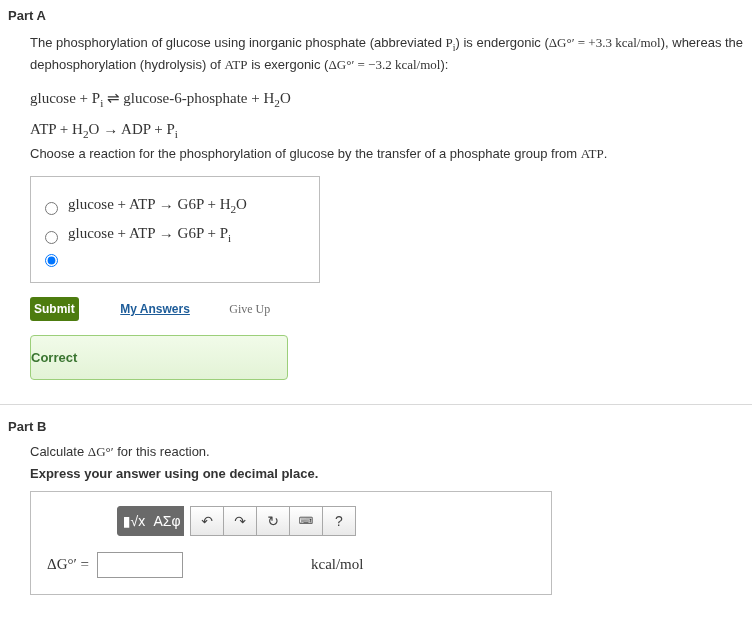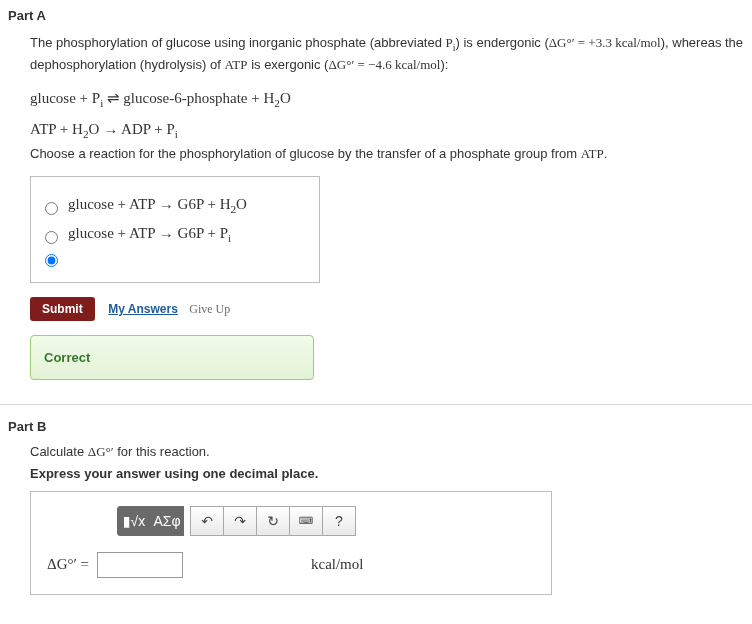--- a/index.html
+++ b/index.html
@@ -5,45 +5,45 @@
   body{font-family:Arial,Helvetica,sans-serif;font-size:13px;color:#333;margin:0;padding:8px 8px 20px;}
   .part-title{font-weight:bold;font-size:13px;margin:0 0 10px;}
   .indent{margin-left:22px;}
   .prob-text{margin:0 0 14px;line-height:1.5;}
   .serif{font-family:"Times New Roman",Times,serif;}
   .eqn{font-family:"Times New Roman",Times,serif;font-size:15px;margin:6px 0;}
   .choices{border:1px solid #bdbdbd;padding:14px 14px 10px;margin:14px 0;width:260px;}
   .choice-row{display:flex;align-items:flex-end;padding:5px 0;}
   .choice-row input{margin:0 10px 0 0;}
   .choice-row label{font-family:"Times New Roman",Times,serif;font-size:15px;}
-  .btn{display:inline-block;background:#7f1d1d;color:#fff;border:none;border-radius:3px;padding:5px 12px;font-size:12px;font-weight:bold;cursor:pointer;}
+  .btn{display:inline-block;background:#4d7c0f;color:#fff;border:none;border-radius:3px;padding:5px 4px;font-size:12px;font-weight:bold;cursor:pointer;}
   .links{display:inline-block;margin-left:10px;font-size:12px;}
-  .links a{font-weight:bold;color:#1d5c99;text-decoration:underline;margin-right:8px;}
+  .links a{font-weight:bold;color:#1d5c99;text-decoration:underline;margin-right:8px;margin-left:28px;}
   .links .plain{color:#6e6e6e;font-weight:normal;text-decoration:none;font-family:Liberation Serif, serif;}
-  .correct-box{border:1px solid #9ccf7a;background:linear-gradient(#f1fbe9,#e3f3d6);color:#3a7530;font-weight:bold;border-radius:4px;width:256px;padding:14px 13px;margin-top:14px;}
+  .correct-box{border:1px solid #9ccf7a;background:linear-gradient(#f1fbe9,#e3f3d6);color:#3a7530;font-weight:bold;border-radius:4px;width:256px;padding:14px 0;margin-top:14px;}
   hr.sep{border:none;border-top:1px solid #d9d9d9;margin:24px 0 14px -8px;width:752px;}
   .answer-box{border:1px solid #bdbdbd;width:488px;padding:14px 16px 16px;margin:10px 0;}
   .toolbar{display:flex;gap:0;margin:0 0 16px 70px;align-items:center;}
   .tbtn{width:32px;height:28px;border:1px solid #a8a8a8;background:linear-gradient(#ffffff,#e9e9e9);display:flex;align-items:center;justify-content:center;font-size:14px;color:#444;margin-left:-1px;cursor:pointer;}
   .tbtn.dark{background:#6a6a6a;color:#fff;border-color:#6a6a6a;}
   .tbtn.first{border-top-left-radius:3px;border-bottom-left-radius:3px;margin-left:0;}
   .tbtn .sml{font-size:10px;}
   .ans-line{display:flex;align-items:center;gap:8px;}
   .ans-input{width:80px;height:22px;border:1px solid #999;}
   .unit{font-family:"Times New Roman",Times,serif;font-size:15px;margin-left:120px;}
   .sub{font-size:0.75em;vertical-align:sub;}
 </style>
 </head>
 <body>
 
 <div>
   <div class="part-title">Part A</div>
   <div class="indent">
     <p class="prob-text">
-      The phosphorylation of glucose using inorganic phosphate (abbreviated <span class="serif">P<span class="sub">i</span></span>) is endergonic (<span class="serif">ΔG°′ = +3.3 kcal/mol</span>), whereas the dephosphorylation (hydrolysis) of <span class="serif">ATP</span> is exergonic (<span class="serif">ΔG°′ = −4.6 kcal/mol</span>):
+      The phosphorylation of glucose using inorganic phosphate (abbreviated <span class="serif">P<span class="sub">i</span></span>) is endergonic (<span class="serif">ΔG°′ = +3.3 kcal/mol</span>), whereas the dephosphorylation (hydrolysis) of <span class="serif">ATP</span> is exergonic (<span class="serif">ΔG°′ = −3.2 kcal/mol</span>):
     </p>
     <div class="eqn">glucose + P<span class="sub">i</span> ⇌ glucose-6-phosphate + H<span class="sub">2</span>O</div>
     <div class="eqn" style="margin-top:12px;">ATP + H<span class="sub">2</span>O → ADP + P<span class="sub">i</span></div>
     <div style="margin-top:2px;">Choose a reaction for the phosphorylation of glucose by the transfer of a phosphate group from <span class="serif">ATP</span>.</div>
 
     <div class="choices">
       <div class="choice-row">
           <input type="radio" name="c" style="">
           <label>glucose + ATP → G6P + H<span class="sub">2</span>O</label>
         </div>

